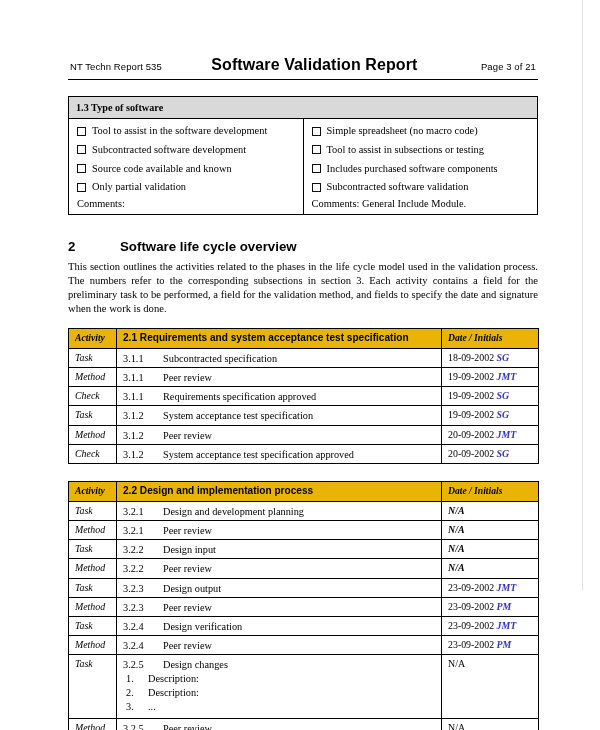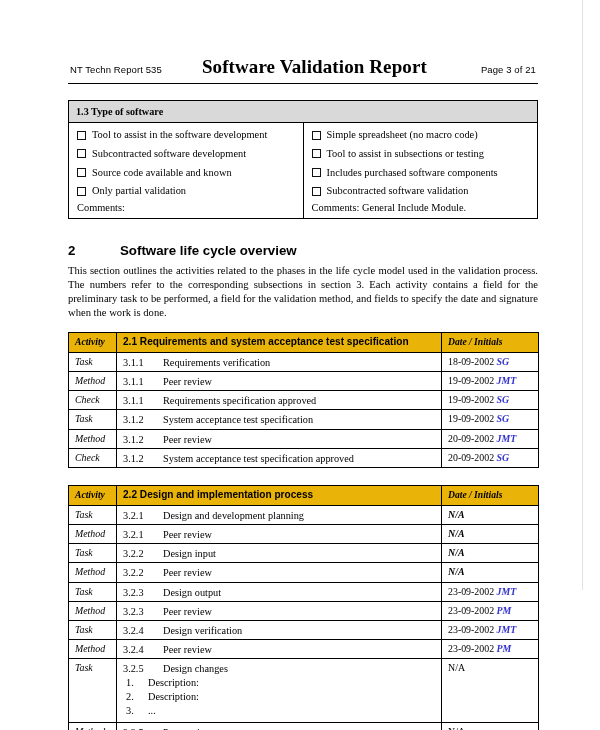--- a/index.html
+++ b/index.html
@@ -35,25 +35,24 @@
   .doc-header {
     display: flex;
     align-items: baseline;
     justify-content: space-between;
     font-family: "Liberation Sans", sans-serif;
     font-size: 9.5px;
     letter-spacing: .1px;
     padding: 0 2px 5px 2px;
   }
   .doc-header .title {
-    font-size: 19px;
+    font-size: 16px;
     font-weight: bold;
     letter-spacing: .1px;
     margin-left: -14px;
-    font-family: Liberation Serif, serif;
   }
   .header-rule {
     border-bottom: 1.7px solid #000;
     margin-bottom: 16px;
   }
 
   
   table {
     border-collapse: collapse;
     width: 470px;
@@ -255,21 +254,21 @@
           <thead>
             <tr>
               <td class="h-act">Activity</td>
               <td class="h-main">2.1 Requirements and system acceptance test specification</td>
               <td class="h-date">Date / Initials</td>
             </tr>
           </thead>
           <tbody>
             <tr>
               <td class="act">Task</td>
-              <td class="desc"><span class="idnum">3.1.1</span><span>Requirements verification</span></td>
+              <td class="desc"><span class="idnum">3.1.1</span><span>Subcontracted specification</span></td>
               <td class="date"><span>18-09-2002</span> <span class="initials">SG</span></td>
             </tr>
             <tr>
               <td class="act">Method</td>
               <td class="desc"><span class="idnum">3.1.1</span><span>Peer review</span></td>
               <td class="date"><span>19-09-2002</span> <span class="initials">JMT</span></td>
             </tr>
             <tr>
               <td class="act">Check</td>
               <td class="desc"><span class="idnum">3.1.1</span><span>Requirements specification approved</span></td>

